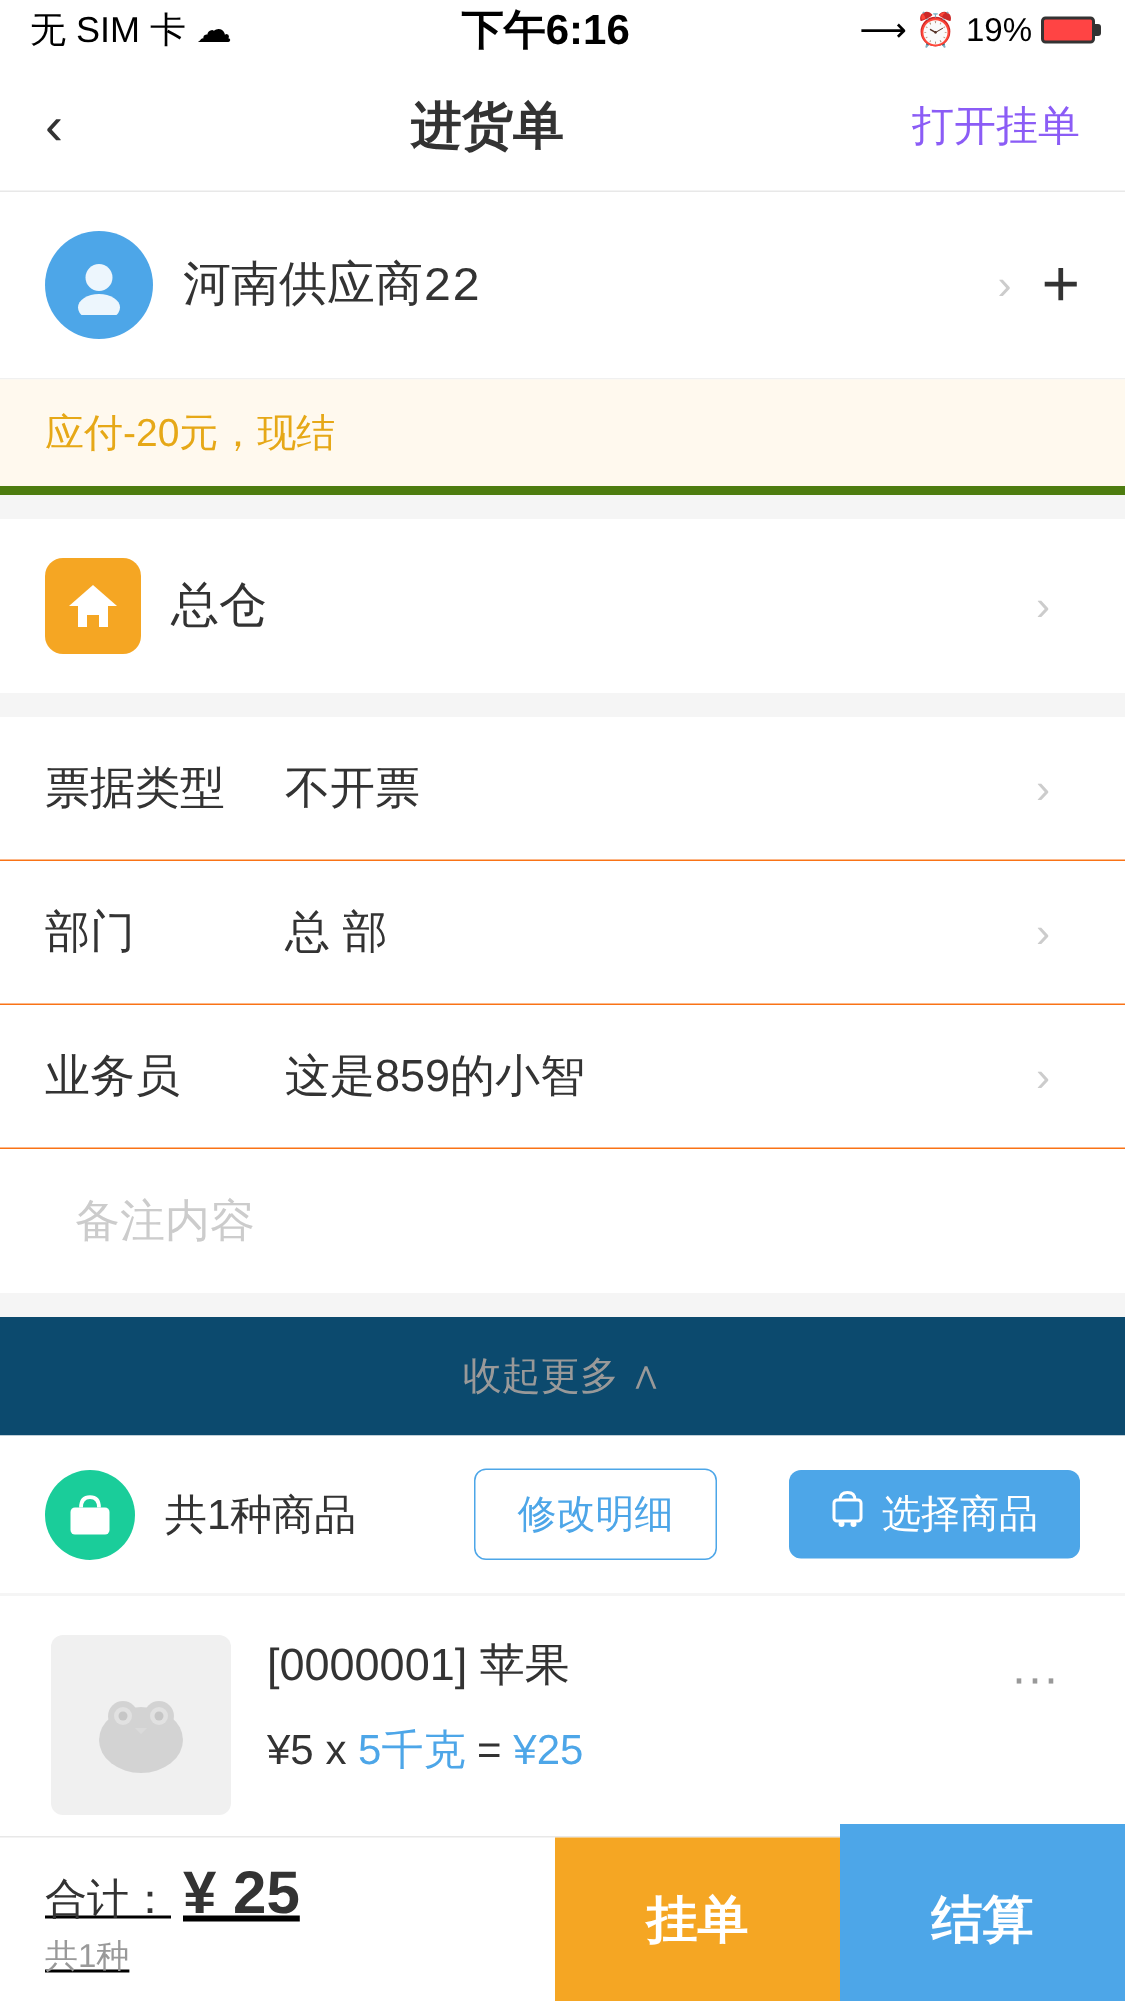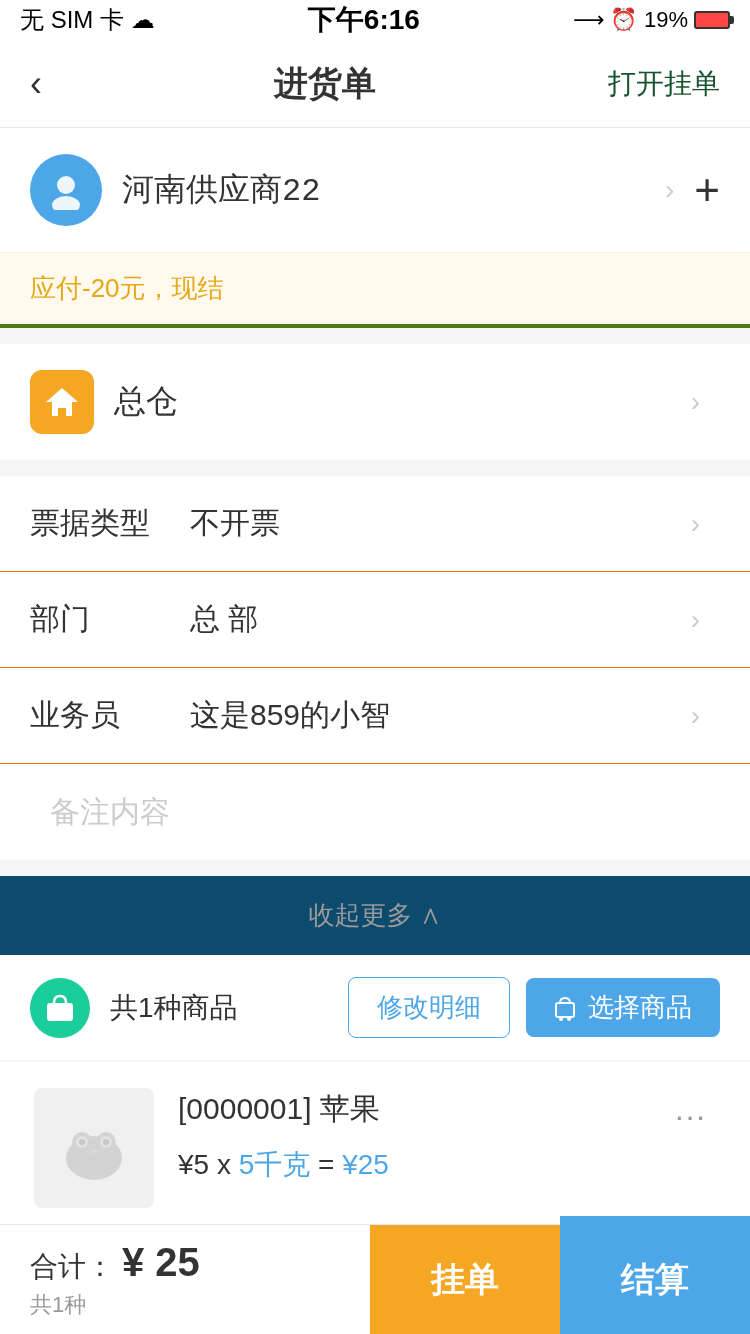--- a/index.html
+++ b/index.html
@@ -63,21 +63,21 @@
       color: #333;
       cursor: pointer;
     }
     .nav-title {
       font-size: 34px;
       font-weight: 600;
       color: #333;
     }
     .nav-action {
       font-size: 28px;
-      color: #14532d;
+      color: #8b5cf6;
     }
 
     
     .content { background: #f5f5f5; }
 
     
     .card {
       background: #fff;
       margin-bottom: 16px;
     }
@@ -117,21 +117,21 @@
       font-weight: 300;
       cursor: pointer;
     }
 
     
     .notice-row {
       background: #fff9ee;
       padding: 18px 30px;
       font-size: 26px;
       color: #e6a817;
-      border-bottom: 4px solid #4d7c0f;
+      border-bottom: 6px solid #4d7c0f;
     }
 
     
     .warehouse-row {
       display: flex;
       align-items: center;
       padding: 26px 30px;
       background: #fff;
     }
     .warehouse-icon {
@@ -230,23 +230,23 @@
       cursor: pointer;
     }
     .btn-select {
       background: #4da6e8;
       color: #fff;
       border: none;
       border-radius: 8px;
       padding: 12px 28px;
       font-size: 26px;
       display: flex;
-      align-items: center;
       gap: 8px;
       cursor: pointer;
+      margin-left: 32px;
     }
 
     
     .product-item {
       background: #fff;
       display: flex;
       align-items: flex-start;
       padding: 26px 34px;
       margin-bottom: 2px;
     }
@@ -294,20 +294,21 @@
       width: 750px;
       background: #fff;
       display: flex;
       align-items: center;
       height: 110px;
       border-top: 1px solid #e8e8e8;
     }
     .footer-total {
       flex: 1;
       padding: 0 30px;
+      text-decoration: underline;
     }
     .footer-total-row {
       display: flex;
       align-items: baseline;
       gap: 8px;
     }
     .footer-label {
       font-size: 28px;
       color: #333;
     }

